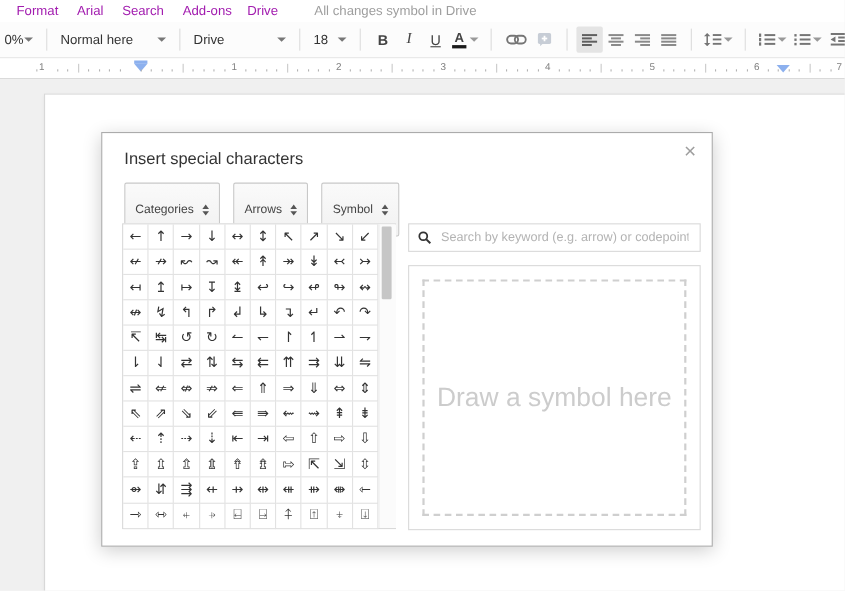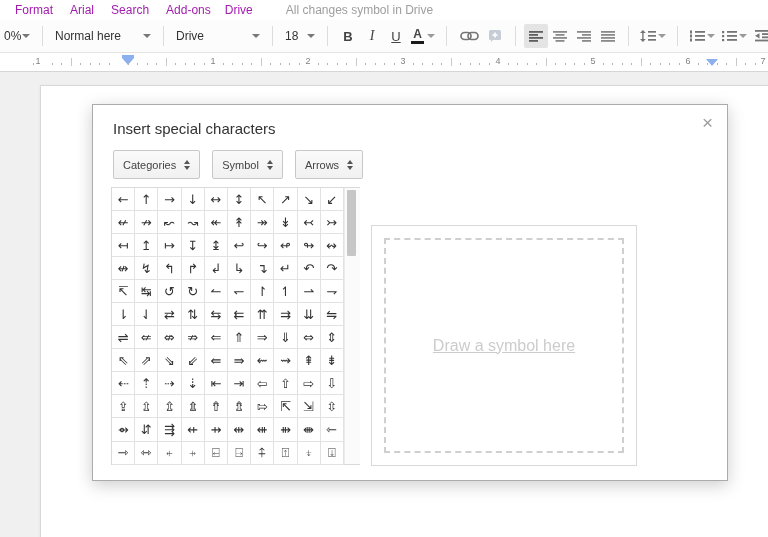--- a/index.html
+++ b/index.html
@@ -40,26 +40,26 @@
   .rtick-half{position:absolute;bottom:5px;width:1px;height:8px;background:#c9c9c9;}
   .indent-marker{position:absolute;top:2px;display:flex;flex-direction:column;align-items:center;cursor:pointer;}
   .indent-bar{width:12px;height:3px;background:#8cb0ee;}
   .tri-dn{width:0;height:0;border-left:6px solid transparent;border-right:6px solid transparent;
     border-top:7px solid #8cb0ee;}
   
   .canvas{position:absolute;left:0;top:72px;width:768px;height:465px;background:#f0f0f0;overflow:hidden;}
   .page{position:absolute;left:40px;top:13px;width:780px;height:600px;background:#fff;
     border:1px solid #d8d8d8;box-shadow:0 1px 3px rgba(0,0,0,0.06);}
   
-  .dialog{position:absolute;left:92px;top:104px;width:636px;height:377px;background:#fff;
+  .dialog{position:absolute;left:92px;top:120px;width:556px;height:377px;background:#fff;
     border:1px solid #ababab;box-shadow:0 4px 16px rgba(0,0,0,0.2);box-sizing:border-box;z-index:5;}
   .dlg-title{position:absolute;left:20px;top:15px;font-size:15px;color:#333;}
   .dlg-close{position:absolute;right:14px;top:8px;font-size:19px;color:#9e9e9e;cursor:pointer;line-height:19px;}
   .dlg-drops{position:absolute;left:20px;top:45px;display:flex;gap:12px;}
-  .drop-btn{display:flex;align-items:center;height:27px;padding:0 9px;font-size:11px;color:#444;
+  .drop-btn{display:flex;align-items:center;height:27px;padding:10px 9px;font-size:11px;color:#444;
     background:linear-gradient(#fafafa,#f1f1f1);border:1px solid #c8c8c8;border-radius:2px;cursor:pointer;
     font-family:"Liberation Sans",sans-serif;}
   .sort-arrows{display:flex;flex-direction:column;align-items:center;margin-left:8px;gap:2px;}
   .tri-up-s{width:0;height:0;border-left:3.5px solid transparent;border-right:3.5px solid transparent;
     border-bottom:4px solid #555;}
   .tri-dn-s{width:0;height:0;border-left:3.5px solid transparent;border-right:3.5px solid transparent;
     border-top:4px solid #555;}
   
   .grid-wrap{position:absolute;left:18px;top:82px;width:249px;height:278px;border:1px solid #d9d9d9;
     box-sizing:border-box;display:flex;background:#fff;}
@@ -73,21 +73,21 @@
   .search-box{position:absolute;left:278px;top:82px;width:266px;height:26px;border:1px solid #d9d9d9;
     box-sizing:border-box;display:flex;align-items:center;padding:0 8px;gap:7px;background:#fff;}
   .search-box input{border:none;outline:none;flex:1;font-size:11.5px;color:#333;
     font-family:"Liberation Sans",sans-serif;background:transparent;}
   .search-box input::placeholder{color:#b3b3b3;}
   
   .draw-panel{position:absolute;left:278px;top:120px;width:266px;height:241px;border:1px solid #d9d9d9;
     box-sizing:border-box;background:#fff;}
   .draw-dashed{position:absolute;left:12px;top:12px;right:12px;bottom:12px;border:2px dashed #cfcfcf;
     display:flex;align-items:center;justify-content:center;cursor:crosshair;}
-  .draw-hint{font-size:16px;color:#ccc;text-decoration:underline;}
+  .draw-hint{font-size:24px;color:#ccc;}
 </style>
 </head>
 <body>
 
 <div class="menubar">
   <span id="menu-items" style="display:flex;align-items:center;">
       <span class="menu-item">Format</span>
       <span class="menu-item">Arial</span>
       <span class="menu-item">Search</span>
       <span class="menu-item addons">Add-ons</span>
@@ -350,28 +350,28 @@
 
   <div class="dlg-drops" id="dlg-drops">
       <div class="drop-btn">
         <span>Categories</span>
         <span class="sort-arrows">
           <span class="tri-up-s"></span>
           <span class="tri-dn-s"></span>
         </span>
       </div>
       <div class="drop-btn">
-        <span>Symbol</span>
+        <span>Arrows</span>
         <span class="sort-arrows">
           <span class="tri-up-s"></span>
           <span class="tri-dn-s"></span>
         </span>
       </div>
       <div class="drop-btn">
-        <span>Arrows</span>
+        <span>Symbol</span>
         <span class="sort-arrows">
           <span class="tri-up-s"></span>
           <span class="tri-dn-s"></span>
         </span>
       </div>
     </div>
 
   <div class="grid-wrap">
     <div class="sym-grid" id="sym-grid">
         <div class="sym-cell">←</div>
@@ -493,19 +493,26 @@
         <div class="sym-cell">⍏</div>
         <div class="sym-cell">⍐</div>
         <div class="sym-cell">⍖</div>
         <div class="sym-cell">⍗</div>
       </div>
     <div class="grid-scrollbar">
       <div class="grid-thumb"></div>
     </div>
   </div>
 
+  <div class="search-box">
+    <svg width="12" height="12" viewBox="0 0 12 12">
+      <circle cx="4.8" cy="4.8" r="3.6" fill="none" stroke="#333" stroke-width="1.6"></circle>
+      <line x1="7.6" y1="7.6" x2="11.2" y2="11.2" stroke="#333" stroke-width="1.8"></line>
+    </svg>
+    <input type="text" placeholder="Search by keyword (e.g. arrow) or codepoint" style="">
+  </div>
 
   <div class="draw-panel">
     <div class="draw-dashed">
       <span class="draw-hint">Draw a symbol here</span>
     </div>
   </div>
 </div>
 
 </body></html>

